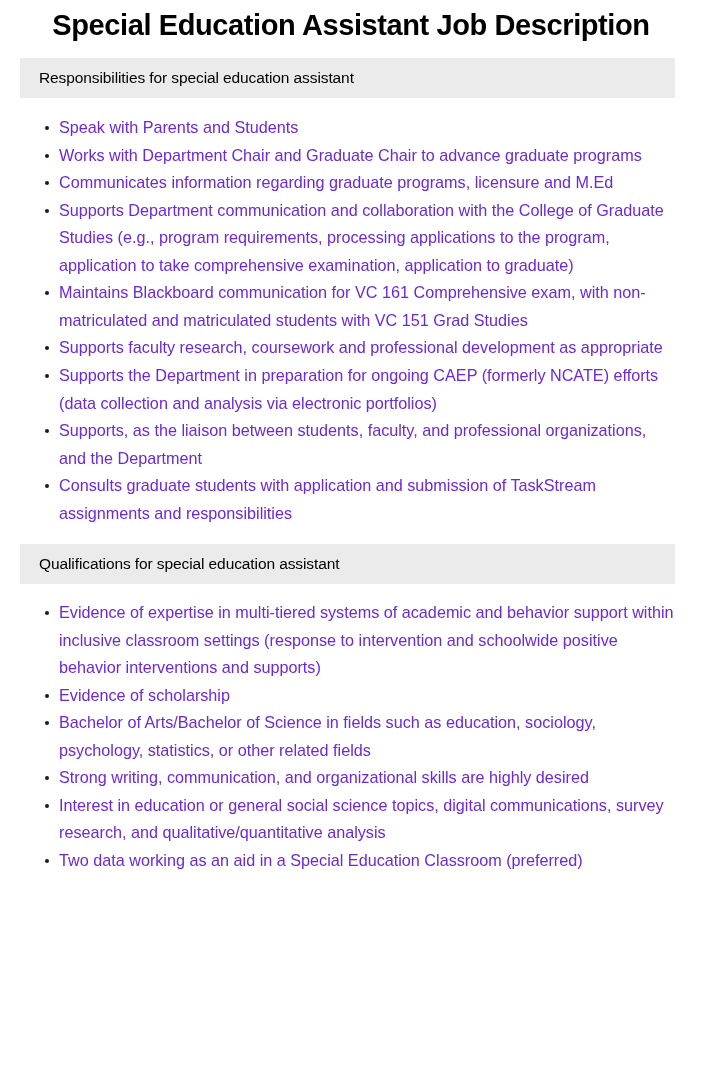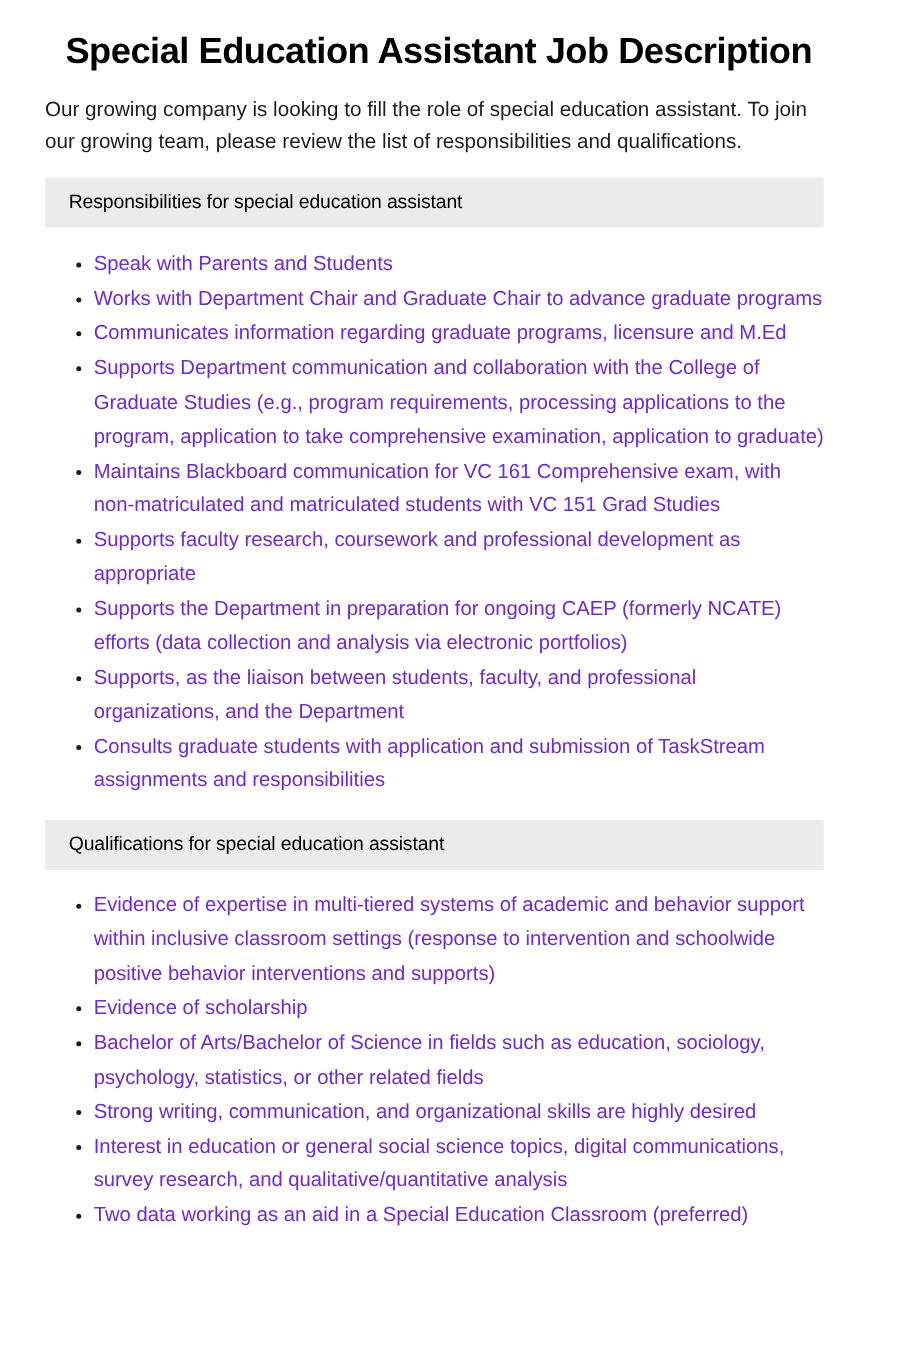--- a/index.html
+++ b/index.html
@@ -12,21 +12,21 @@
     width: 720px;
     height: 1084px;
     font-family: "Liberation Sans", sans-serif;
     color: #15171a;
     overflow: hidden;
   }
   .page {
     width: 700px;
     height: 1084px;
     position: relative;
-    padding: 16px;
+    padding: 0;
   }
   .doc-title {
     font-size: 29px;
     font-weight: bold;
     letter-spacing: -0.4px;
     line-height: 1.18;
     color: #000000;
     margin: 0;
     padding: 8px 20px 0 22px;
     text-align: center;
@@ -82,21 +82,20 @@
   .section-2 { margin-top: 17px; }
   .section-2 ul.bullets { padding-top: 15px; }
 </style>
 </head>
 <body>
 
 <div class="page">
 
   <h1 class="doc-title">Special Education Assistant Job Description</h1>
 
-  <p class="intro">Our growing company is looking to fill the role of special education assistant. To join our growing team, please review the list of responsibilities and qualifications.</p>
 
   <div class="section section-1">
     <div class="section-header">
       <span class="section-header-text">Responsibilities for special education assistant</span>
     </div>
     <ul class="bullets">
       <li>Speak with Parents and Students</li>
       <li>Works with Department Chair and Graduate Chair to advance graduate programs</li>
       <li>Communicates information regarding graduate programs, licensure and M.Ed</li>
       <li>Supports Department communication and collaboration with the College of Graduate Studies (e.g., program requirements, processing applications to the program, application to take comprehensive examination, application to graduate)</li>

